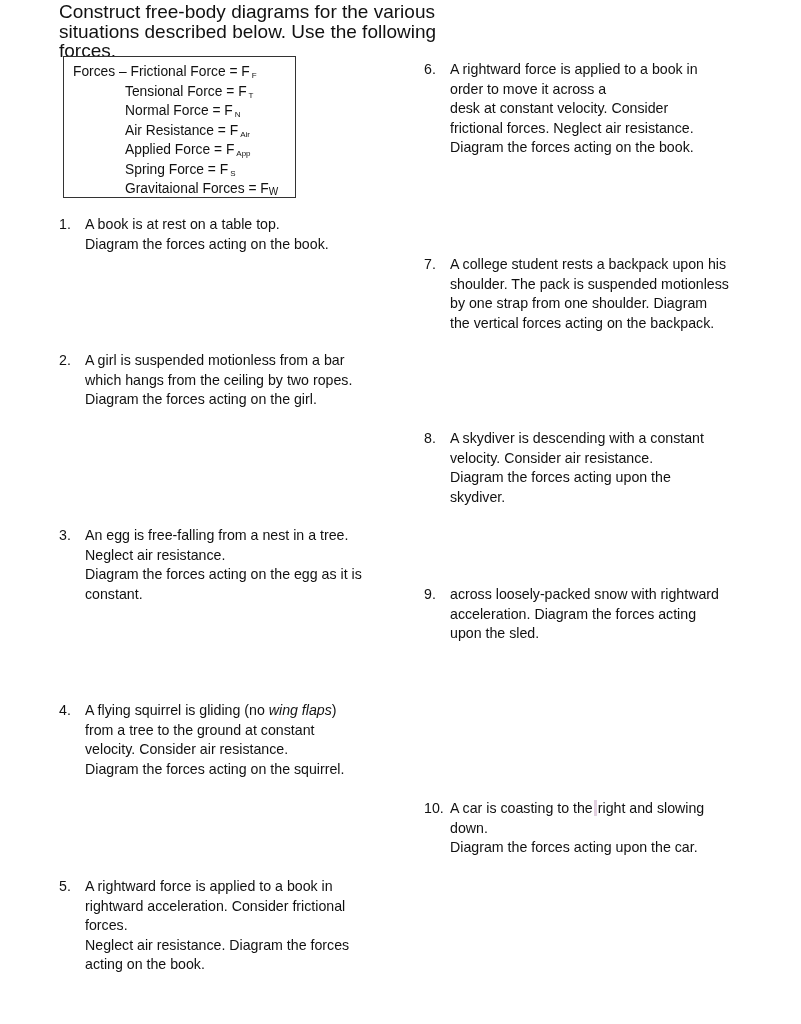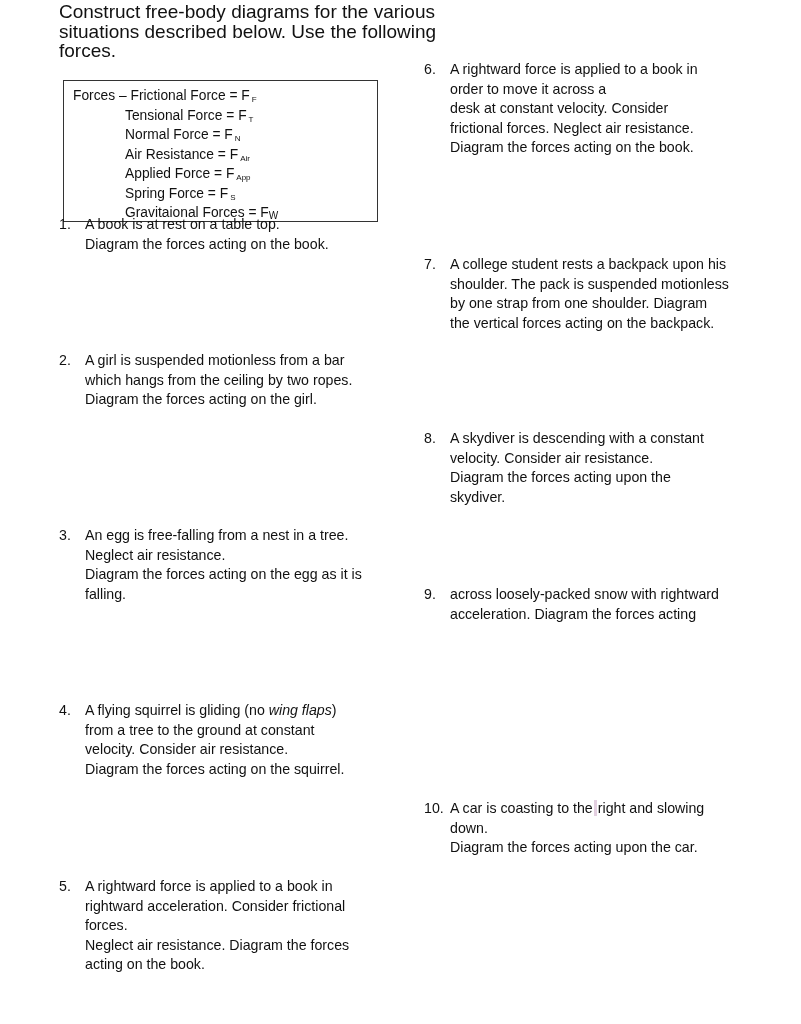--- a/index.html
+++ b/index.html
@@ -20,22 +20,22 @@
       position: absolute;
       left: 59px;
       top: 2px;
       width: 310px;
       line-height: 19.5px;
       font-size: 19px;
     }
     .forces-box {
       position: absolute;
       left: 63px;
-      top: 80px;
-      width: 315px;
+      top: 56px;
+      width: 233px;
       height: 142px;
       border: 1px solid #333333;
       box-sizing: border-box;
     }
     .force-row {
       position: absolute;
       font-size: 13.8px;
       line-height: 19.5px;
       white-space: nowrap;
     }
@@ -126,21 +126,21 @@
     <span class="q-line">Diagram the forces acting on the girl.</span>
   </div>
 </div>
 
 <div class="question" style="left:59px; top:526px; width:330px;">
   <span class="q-num">3.</span>
   <div class="q-text">
     <span class="q-line">An egg is free-falling from a nest in a tree.</span>
     <span class="q-line">Neglect air resistance.</span>
     <span class="q-line">Diagram the forces acting on the egg as it is</span>
-    <span class="q-line">falling.</span>
+    <span class="q-line">constant.</span>
   </div>
 </div>
 
 <div class="question" style="left:59px; top:701px; width:330px;">
   <span class="q-num">4.</span>
   <div class="q-text">
     <span class="q-line"><span>A flying squirrel is gliding (no </span><em>wing flaps</em><span>)</span></span>
     <span class="q-line">from a tree to the ground at constant</span>
     <span class="q-line">velocity. Consider air resistance.</span>
     <span class="q-line">Diagram the forces acting on the squirrel.</span>
@@ -187,20 +187,21 @@
     <span class="q-line">Diagram the forces acting upon the</span>
     <span class="q-line">skydiver.</span>
   </div>
 </div>
 
 <div class="question" style="left:424px; top:585px; width:340px;">
   <span class="q-num">9.</span>
   <div class="q-text">
     <span class="q-line">across loosely-packed snow  with rightward</span>
     <span class="q-line">acceleration. Diagram the forces acting</span>
+    <span class="q-line">upon the sled.</span>
   </div>
 </div>
 
 <div class="question" style="left:424px; top:799px; width:340px;">
   <span class="q-num">10.</span>
   <div class="q-text">
     <span class="q-line"><span>A car is coasting to the</span><span class="cursor-mark"></span><span>right and slowing</span></span>
     <span class="q-line">down.</span>
     <span class="q-line">Diagram the forces acting upon the car.</span>
   </div>

